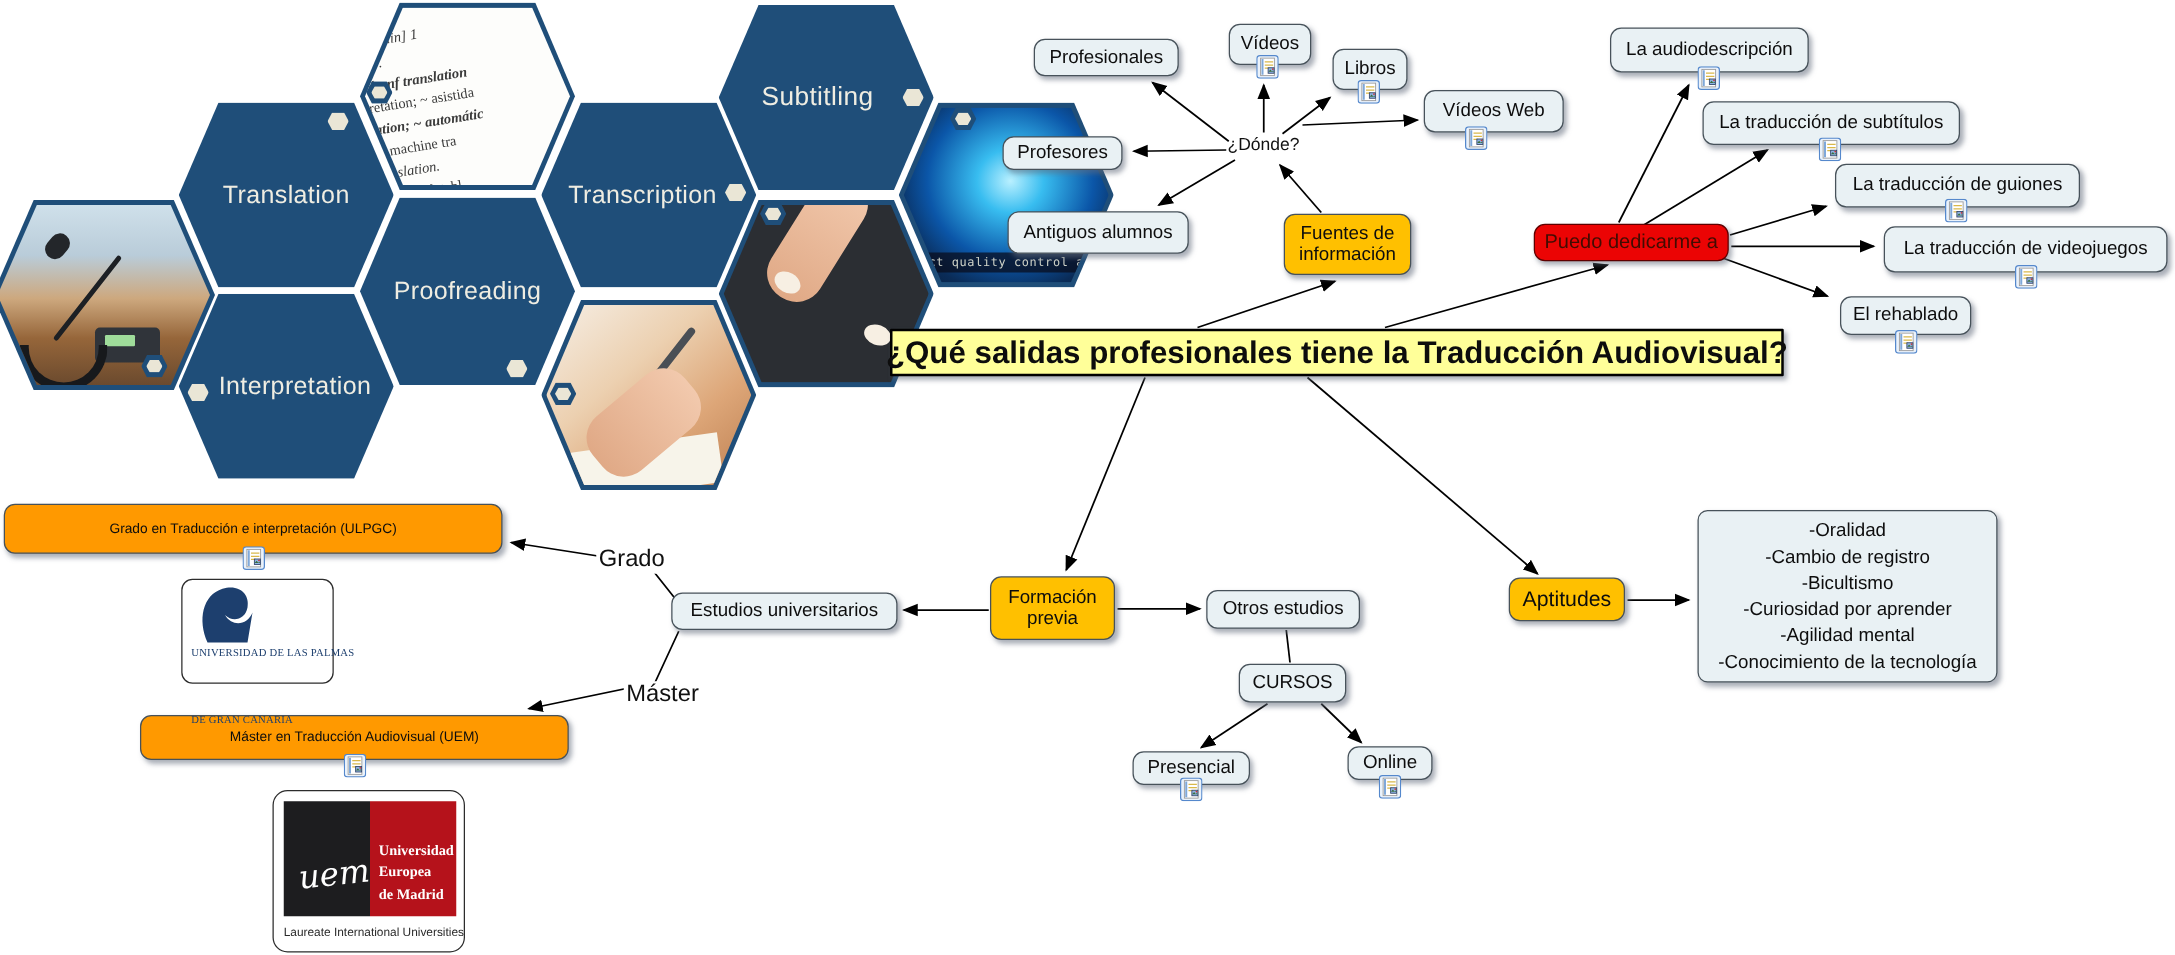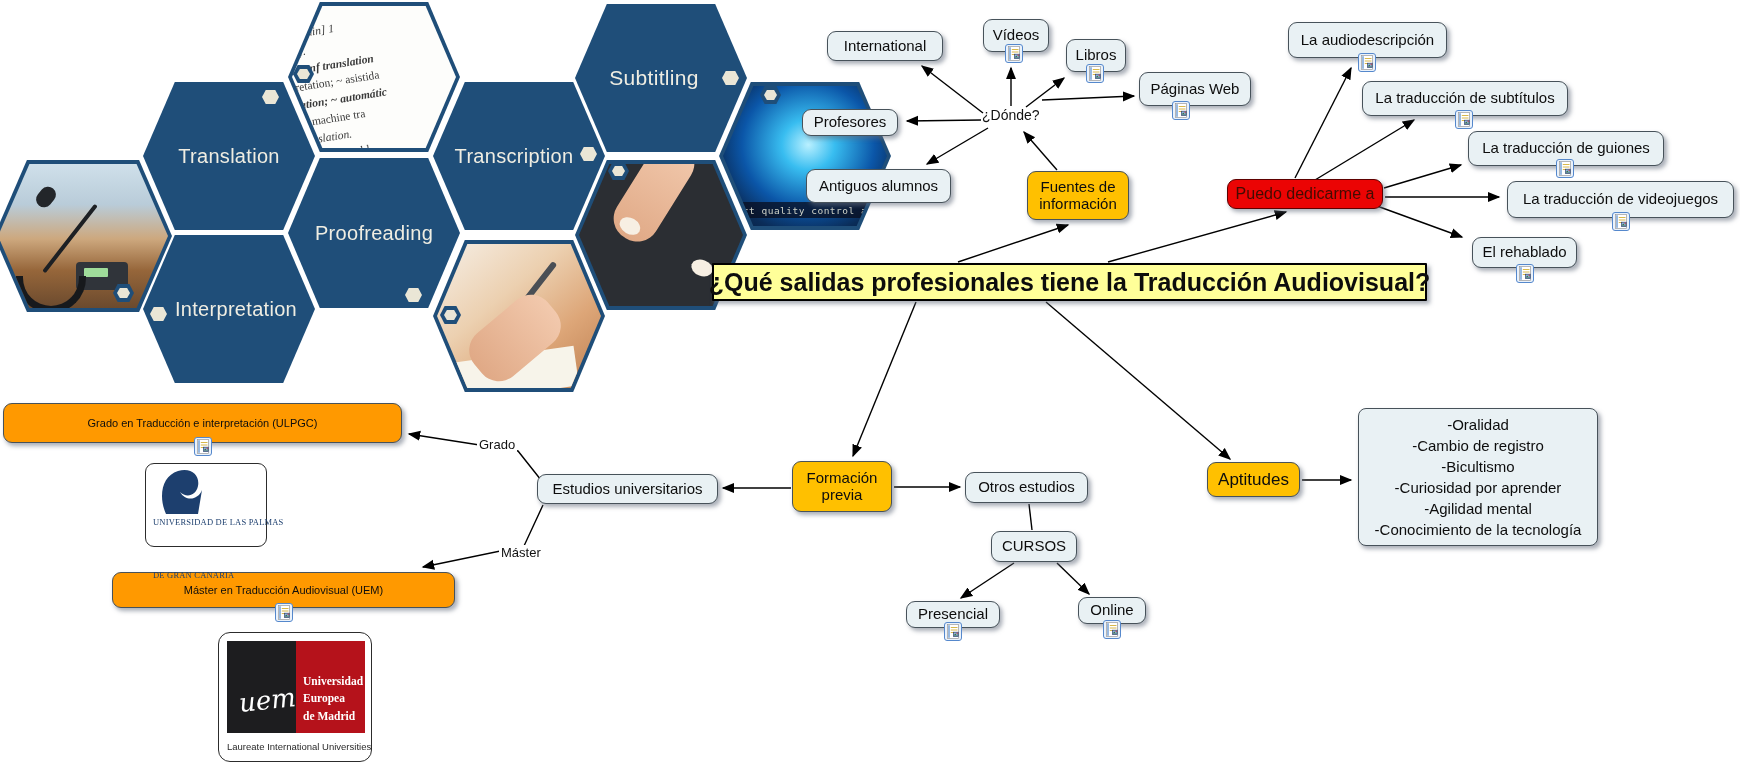--- a/index.html
+++ b/index.html
@@ -10,21 +10,21 @@
   
   .node{position:absolute;z-index:4;background:#E9F1F4;border:1.5px solid #47525A;border-radius:9px;
         box-shadow:2.5px 3px 4px rgba(100,110,125,.55);display:flex;align-items:center;justify-content:center;
         font-size:15px;line-height:1.12;color:#0d0d0d;text-align:center;padding:2px 5px;box-sizing:border-box;
         white-space:nowrap;}
   .wrapnode{white-space:normal;}
   .gold{background:#FFC000;}
   .orange{background:#FF9900;font-size:11px;}
   .red{background:#EB0404;color:#420c02;font-size:16px;border-color:#5E0000;}
   .title-node{background:#FFFF99;border:2px solid #000;border-radius:1px;font-weight:bold;font-size:25px;}
-  .conn-label{position:absolute;z-index:5;background:#fff;color:#111;font-size:13px;padding:0 2px;}
+  .conn-label{position:absolute;z-index:5;background:#fff;color:#111;font-size:19px;padding:0 2px;}
   .plain-label{position:absolute;z-index:4;color:#111;font-size:14px;}
   .list-node{align-items:center;justify-content:center;flex-direction:column;white-space:nowrap;
              font-size:15px;line-height:1.4;border-radius:8px;}
 
   
   .note{position:absolute;z-index:6;width:18px;height:19px;}
 
   
   .hex{position:absolute;z-index:1;clip-path:polygon(0% 50%,18.5% 0%,81.5% 0%,100% 50%,81.5% 100%,18.5% 100%);}
   .hex-navy{background:#1F4E79;}
@@ -200,27 +200,27 @@
       <line x1="1014" y1="563" x2="961" y2="598" marker-end="url(#ah)"></line>
       <line x1="1057" y1="563" x2="1089" y2="594" marker-end="url(#ah)"></line>
       <line x1="1302" y1="480" x2="1351" y2="480" marker-end="url(#ah)"></line>
     </g>
   </svg>
 
   <div class="node title-node" style="left:712px;top:263px;width:715px;height:38px;">¿Qué salidas profesionales tiene la Traducción Audiovisual?</div>
 
   <div class="plain-label" style="left:982px;top:107px;">¿Dónde?</div>
 
-  <div class="node" style="left:827px;top:31px;width:116px;height:30px;">International</div>
+  <div class="node" style="left:827px;top:31px;width:116px;height:30px;">Profesionales</div>
 
   <div class="node" style="left:983px;top:19px;width:66px;height:33px;">Vídeos</div>
 
   <div class="node" style="left:1066px;top:39px;width:60px;height:33px;">Libros</div>
 
-  <div class="node" style="left:1139px;top:72px;width:112px;height:34px;">Páginas Web</div>
+  <div class="node" style="left:1139px;top:72px;width:112px;height:34px;">Vídeos Web</div>
 
   <div class="node" style="left:802px;top:109px;width:96px;height:27px;">Profesores</div>
 
   <div class="node" style="left:806px;top:169px;width:145px;height:34px;">Antiguos alumnos</div>
 
   <div class="node gold wrapnode" style="left:1027px;top:171px;width:102px;height:49px;">Fuentes de información</div>
 
   <div class="node red" style="left:1227px;top:179px;width:156px;height:30px;">Puedo dedicarme a</div>
 
   <div class="node" style="left:1362px;top:81px;width:206px;height:35px;">La traducción de subtítulos</div>

